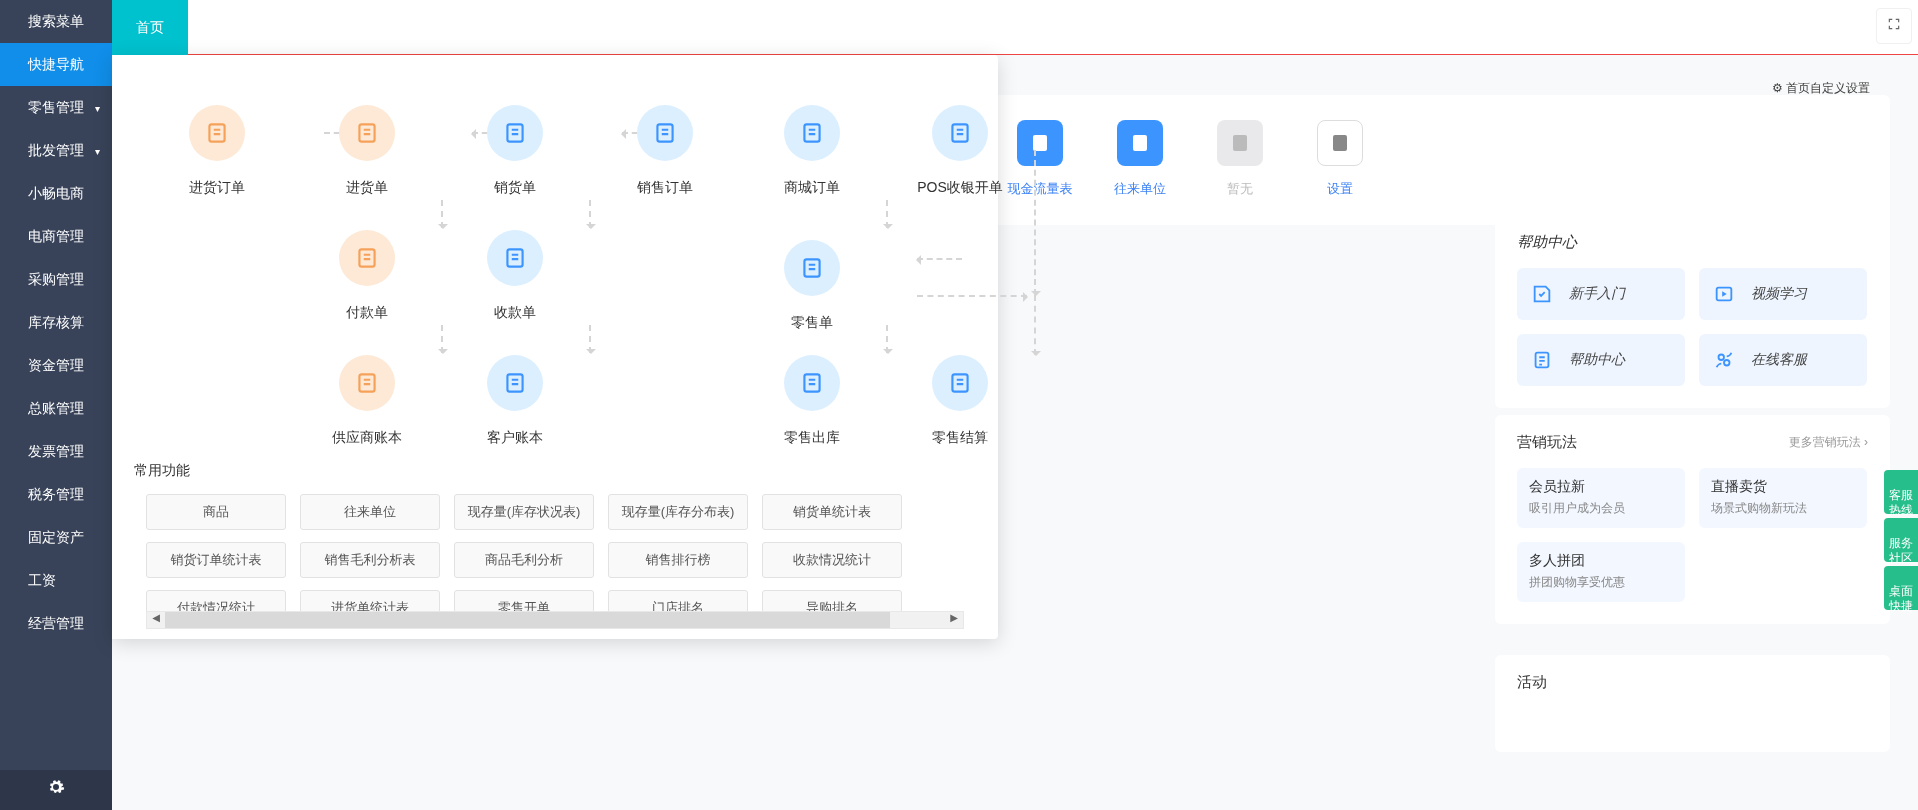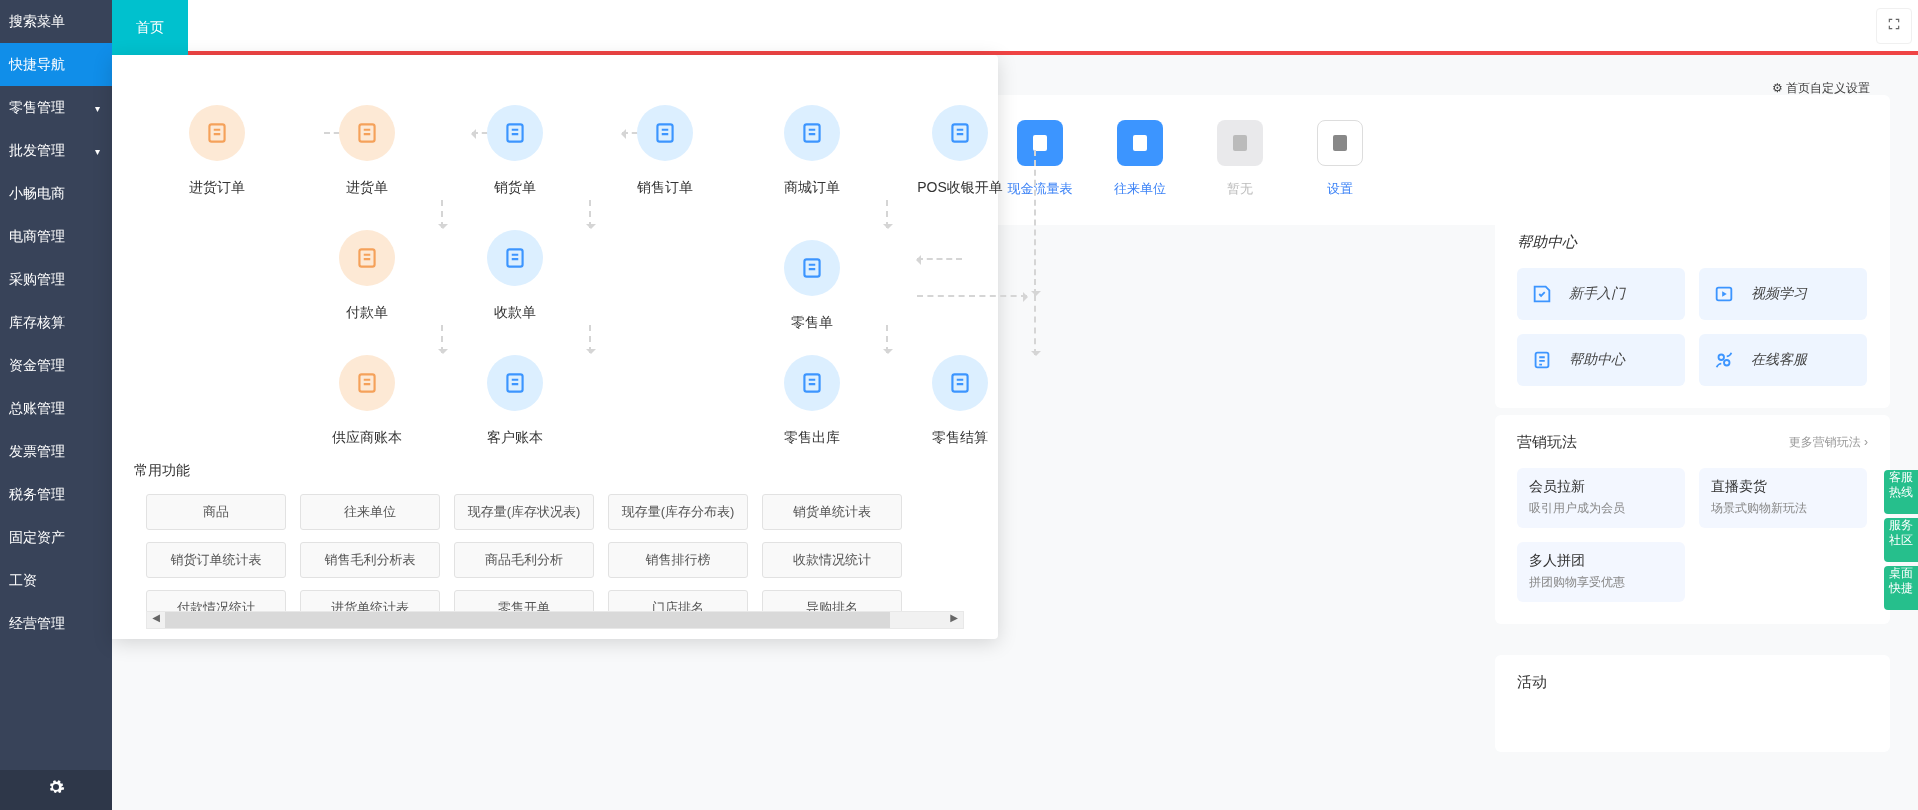--- a/index.html
+++ b/index.html
@@ -1,22 +1,22 @@
 <!DOCTYPE html>
 <html><head>
 <meta charset="utf-8">
 <style>
 * { margin:0; padding:0; box-sizing:border-box; }
 body { font-family:"Microsoft YaHei","PingFang SC",sans-serif; font-size:13px; background:#f8f9fa; color:#333; overflow:hidden; width:1918px; height:810px; position:relative; }
 .sidebar { position:absolute; left:0; top:0; width:112px; height:810px; background:#384359; color:#fff; z-index:10; }
-.sidebar-item { height:43px; line-height:43px; padding-left:9px; font-size:14px; cursor:pointer; position:relative; }
+.sidebar-item { height:43px; line-height:43px; padding-left:28px; font-size:14px; cursor:pointer; position:relative; }
 .sidebar-item.active { background:#108ee9; }
 .sidebar-item .caret { position:absolute; right:12px; top:50%; transform:translateY(-50%); font-size:10px; }
 .sidebar-footer { position:absolute; bottom:0; left:0; width:112px; height:40px; background:#2e3749; text-align:center; line-height:40px; font-size:18px; cursor:pointer; }
-.tabbar { position:absolute; left:112px; top:0; right:0; height:55px; background:#fff; border-bottom:4px solid #ef4444; }
+.tabbar { position:absolute; left:112px; top:0; right:0; height:55px; background:#fff; border-bottom:1px solid #ef4444; }
 .tab { display:inline-block; height:55px; line-height:55px; padding:0 24px; font-size:14px; cursor:pointer; }
 .tab.active { background:#00c1ce; color:#fff; }
 .fullscreen-btn { position:absolute; right:6px; top:8px; width:36px; height:36px; border:1px solid #f0f0f0; border-radius:4px; text-align:center; line-height:34px; cursor:pointer; font-size:14px; color:#666; }
 .content { position:absolute; left:112px; top:55px; right:0; bottom:0; }
 
 
 .quick-row { position:absolute; left:0; top:40px; right:28px; height:130px; background:#fff; border-radius:6px; }
 .quick-settings { position:absolute; right:20px; top:-15px; font-size:12px; color:#404040; cursor:pointer; }
 .quick-cell { position:absolute; width:96px; text-align:center; }
 .quick-cell .qicon { width:46px; height:46px; border-radius:8px; margin:0 auto 14px; display:flex; align-items:center; justify-content:center; }
@@ -61,21 +61,21 @@
 .market-head { display:flex; justify-content:space-between; align-items:center; margin-bottom:16px; }
 .market-head .more { font-size:12px; color:#999; cursor:pointer; }
 .market-grid { display:flex; flex-wrap:wrap; gap:14px; }
 .mitem { width:168px; height:60px; background:#f3f7ff; border-radius:6px; padding:10px 12px; cursor:pointer; position:relative; overflow:hidden; }
 .mitem .mt { font-size:14px; color:#333; }
 .mitem .ms { font-size:12px; color:#888; margin-top:4px; }
 
 .activity-card { position:absolute; right:28px; top:600px; width:395px; background:#fff; border-radius:6px; padding:18px 22px 60px; }
 
 .side-float { position:absolute; right:0; top:470px; width:34px; z-index:60; }
-.sf { width:34px; height:44px; background:#26bf8c; color:#fff; font-size:12px; text-align:center; padding:0 4px; margin-bottom:4px; border-radius:4px 0 0 4px; cursor:pointer; line-height:15px; }
+.sf { width:34px; height:44px; background:#26bf8c; color:#fff; font-size:12px; text-align:center; padding:18px 4px; margin-bottom:4px; border-radius:4px 0 0 4px; cursor:pointer; line-height:15px; }
 </style>
 </head>
 <body>
 
 <div class="sidebar">
   <div id="sidebar-items">
       <div class="sidebar-item">搜索菜单</div>
       <div class="sidebar-item active">快捷导航</div>
       <div class="sidebar-item">零售管理<span class="caret">▾</span></div>
       <div class="sidebar-item">批发管理<span class="caret">▾</span></div>

